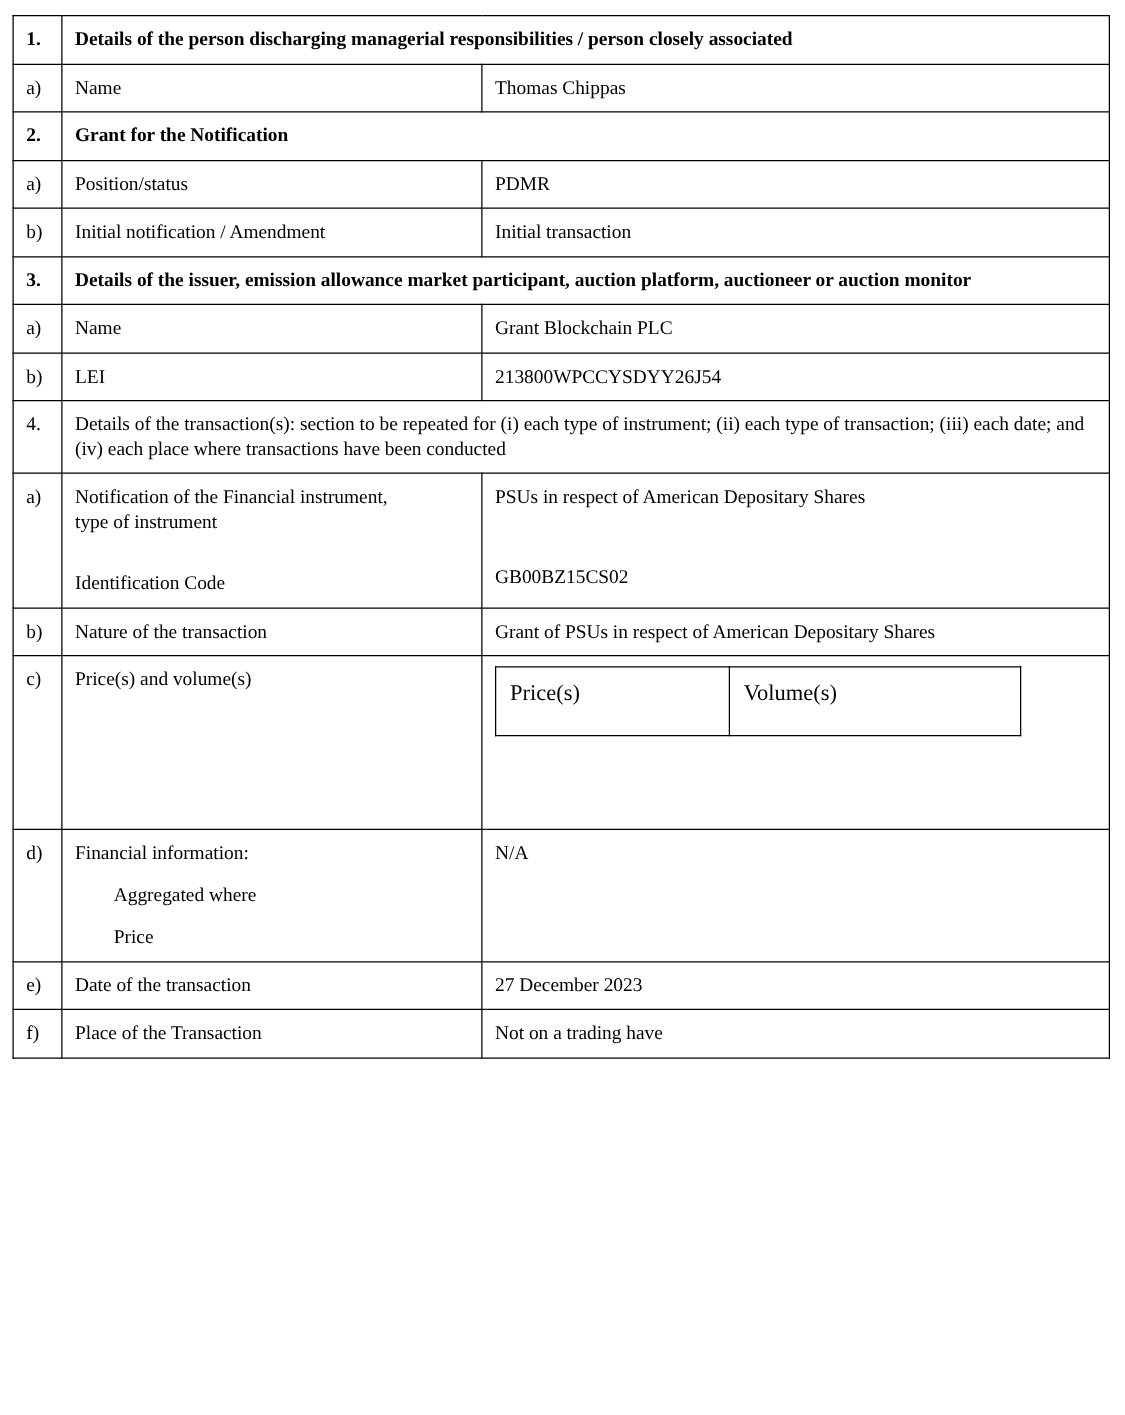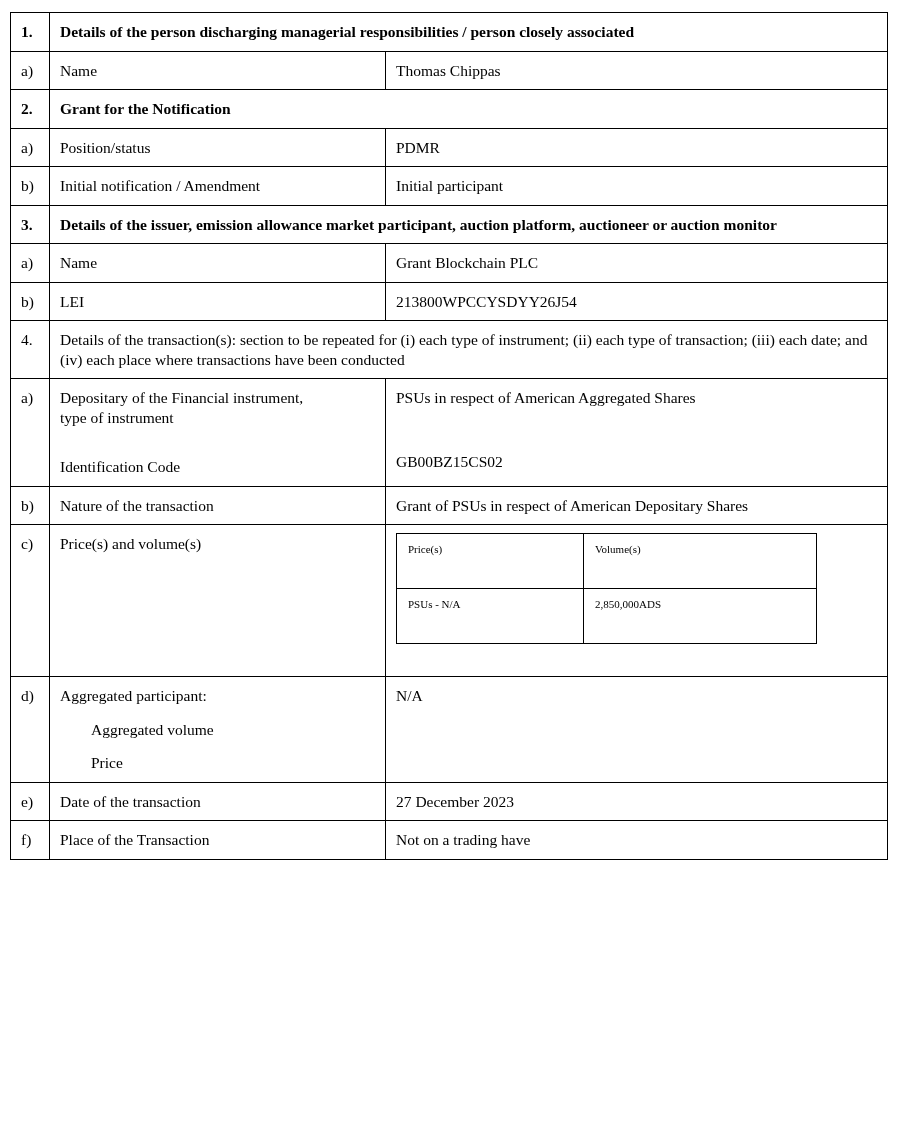--- a/index.html
+++ b/index.html
@@ -57,21 +57,21 @@
   .gap-lg { display: block; height: 30px; }
   .gap-sm { display: block; height: 14px; }
   .indent { display: block; padding-left: 31px; }
 
   
   table.pv {
     border-collapse: collapse;
     table-layout: fixed;
     width: 420px;
     margin: -1px 12px 0 0;
-    font-size: 11px;
+    font-size: 18px;
   }
   table.pv col.p1 { width: 187px; }
   table.pv col.p2 { width: 233px; }
   table.pv td {
     border: 1.6px solid #000000;
     vertical-align: top;
     padding: 9px 10px 9px 11px;
     height: 36px;
   }
   td.pvhost {
@@ -108,21 +108,21 @@
         <td class="full b" colspan="2">Grant for the Notification</td>
       </tr>
       <tr>
         <td class="idx">a)</td>
         <td class="label">Position/status</td>
         <td class="value">PDMR</td>
       </tr>
       <tr>
         <td class="idx">b)</td>
         <td class="label">Initial notification / Amendment</td>
-        <td class="value">Initial participant</td>
+        <td class="value">Initial transaction</td>
       </tr>
 
       <tr>
         <td class="idx b">3.</td>
         <td class="full b" colspan="2">Details of the issuer, emission allowance market participant, auction platform, auctioneer or auction monitor</td>
       </tr>
       <tr>
         <td class="idx">a)</td>
         <td class="label">Name</td>
         <td class="value">Grant Blockchain PLC</td>
@@ -134,27 +134,27 @@
       </tr>
 
       <tr>
         <td class="idx">4.</td>
         <td class="full" colspan="2">Details of the transaction(s): section to be repeated for (i) each type of instrument; (ii) each type of transaction; (iii) each date; and (iv) each place where transactions have been conducted</td>
       </tr>
 
       <tr>
         <td class="idx">a)</td>
         <td class="label">
-          <span class="line">Depositary of the Financial instrument,</span>
+          <span class="line">Notification of the Financial instrument,</span>
           <span class="line">type of instrument</span>
           <span class="gap-lg"></span>
           <span class="line">Identification Code</span>
         </td>
         <td class="value">
-          <span class="line">PSUs in respect of American Aggregated Shares</span>
+          <span class="line">PSUs in respect of American Depositary Shares</span>
           <span class="gap-lg"></span>
           <span class="gap-sm"></span>
           <span class="line">GB00BZ15CS02</span>
         </td>
       </tr>
 
       <tr>
         <td class="idx">b)</td>
         <td class="label">Nature of the transaction</td>
         <td class="value">Grant of PSUs in respect of American Depositary Shares</td>
@@ -167,36 +167,32 @@
           <table class="pv">
             <colgroup>
                 <col class="p1">
                 <col class="p2">
               </colgroup>
             <tbody>
               <tr>
                 <td>Price(s)</td>
                 <td>Volume(s)</td>
               </tr>
-              <tr>
-                <td>PSUs - N/A</td>
-                <td>2,850,000ADS</td>
-              </tr>
             </tbody>
           </table>
           <span class="pvpad"></span>
         </td>
       </tr>
 
       <tr>
         <td class="idx">d)</td>
         <td class="label">
-          <span class="line">Aggregated participant:</span>
+          <span class="line">Financial information:</span>
           <span class="gap-sm"></span>
-          <span class="indent">Aggregated volume</span>
+          <span class="indent">Aggregated where</span>
           <span class="gap-sm"></span>
           <span class="indent">Price</span>
         </td>
         <td class="value">N/A</td>
       </tr>
 
       <tr>
         <td class="idx">e)</td>
         <td class="label">Date of the transaction</td>
         <td class="value">27 December 2023</td>

